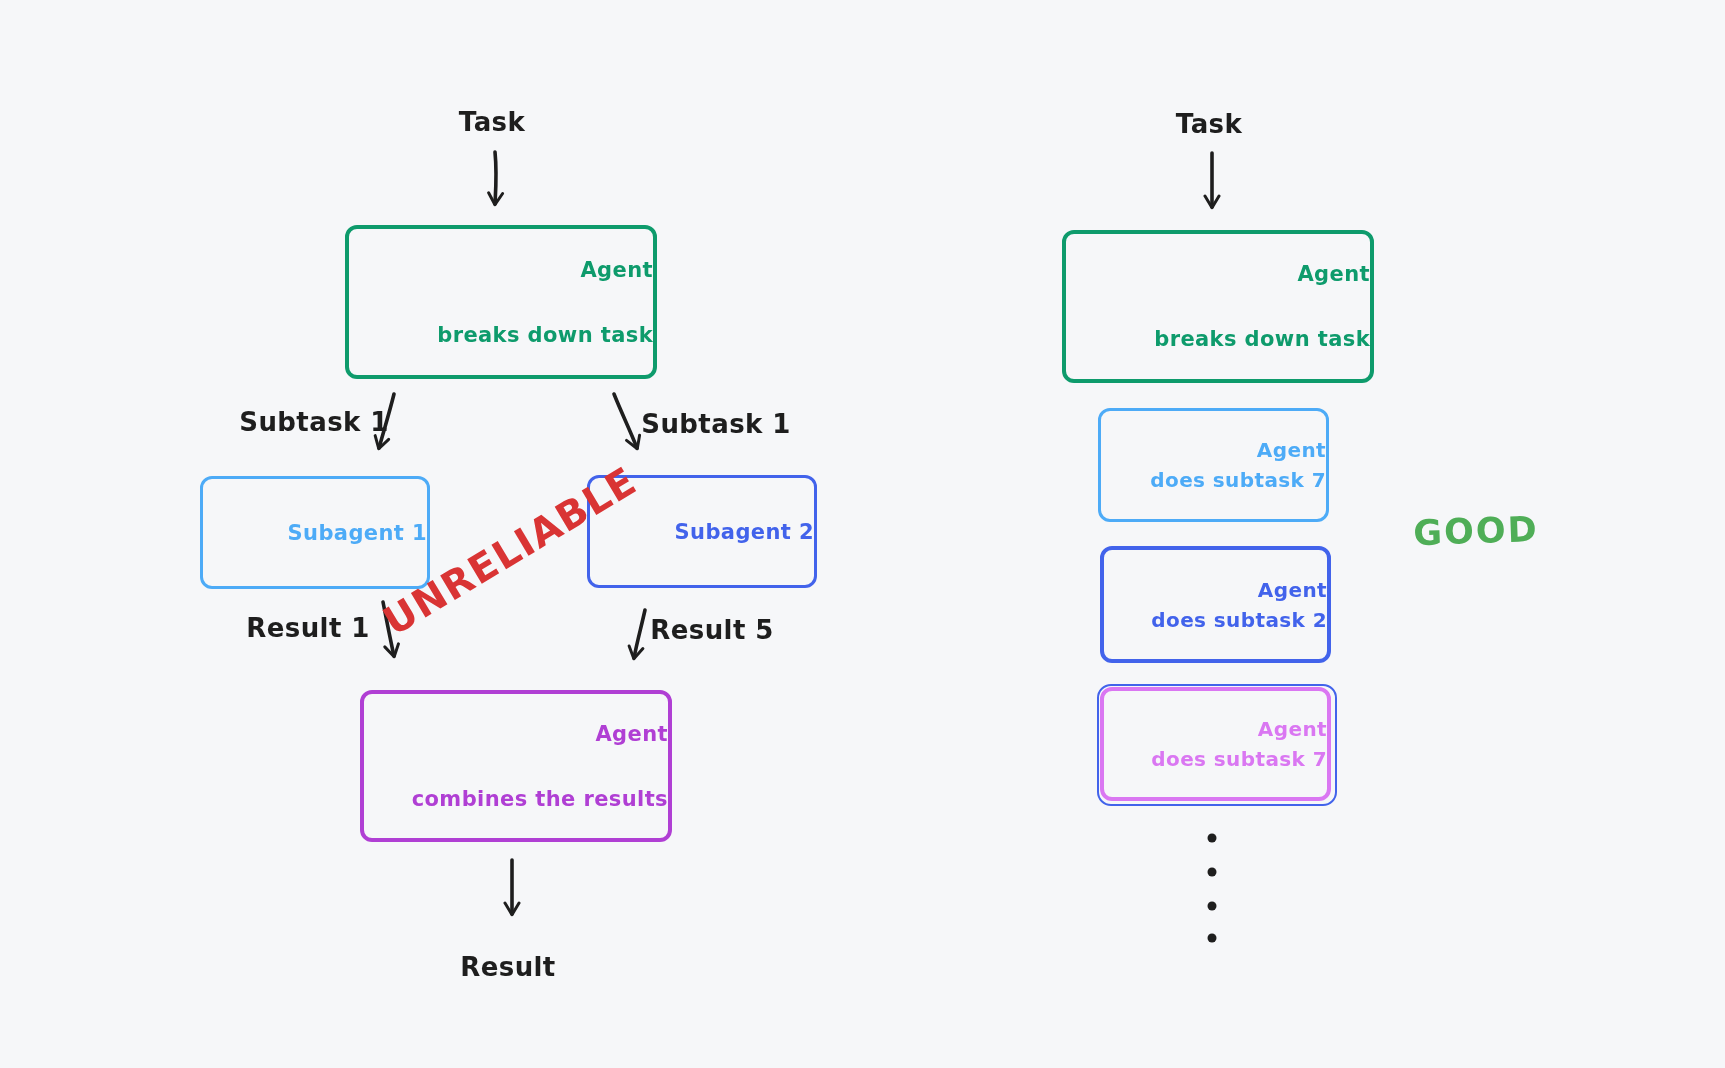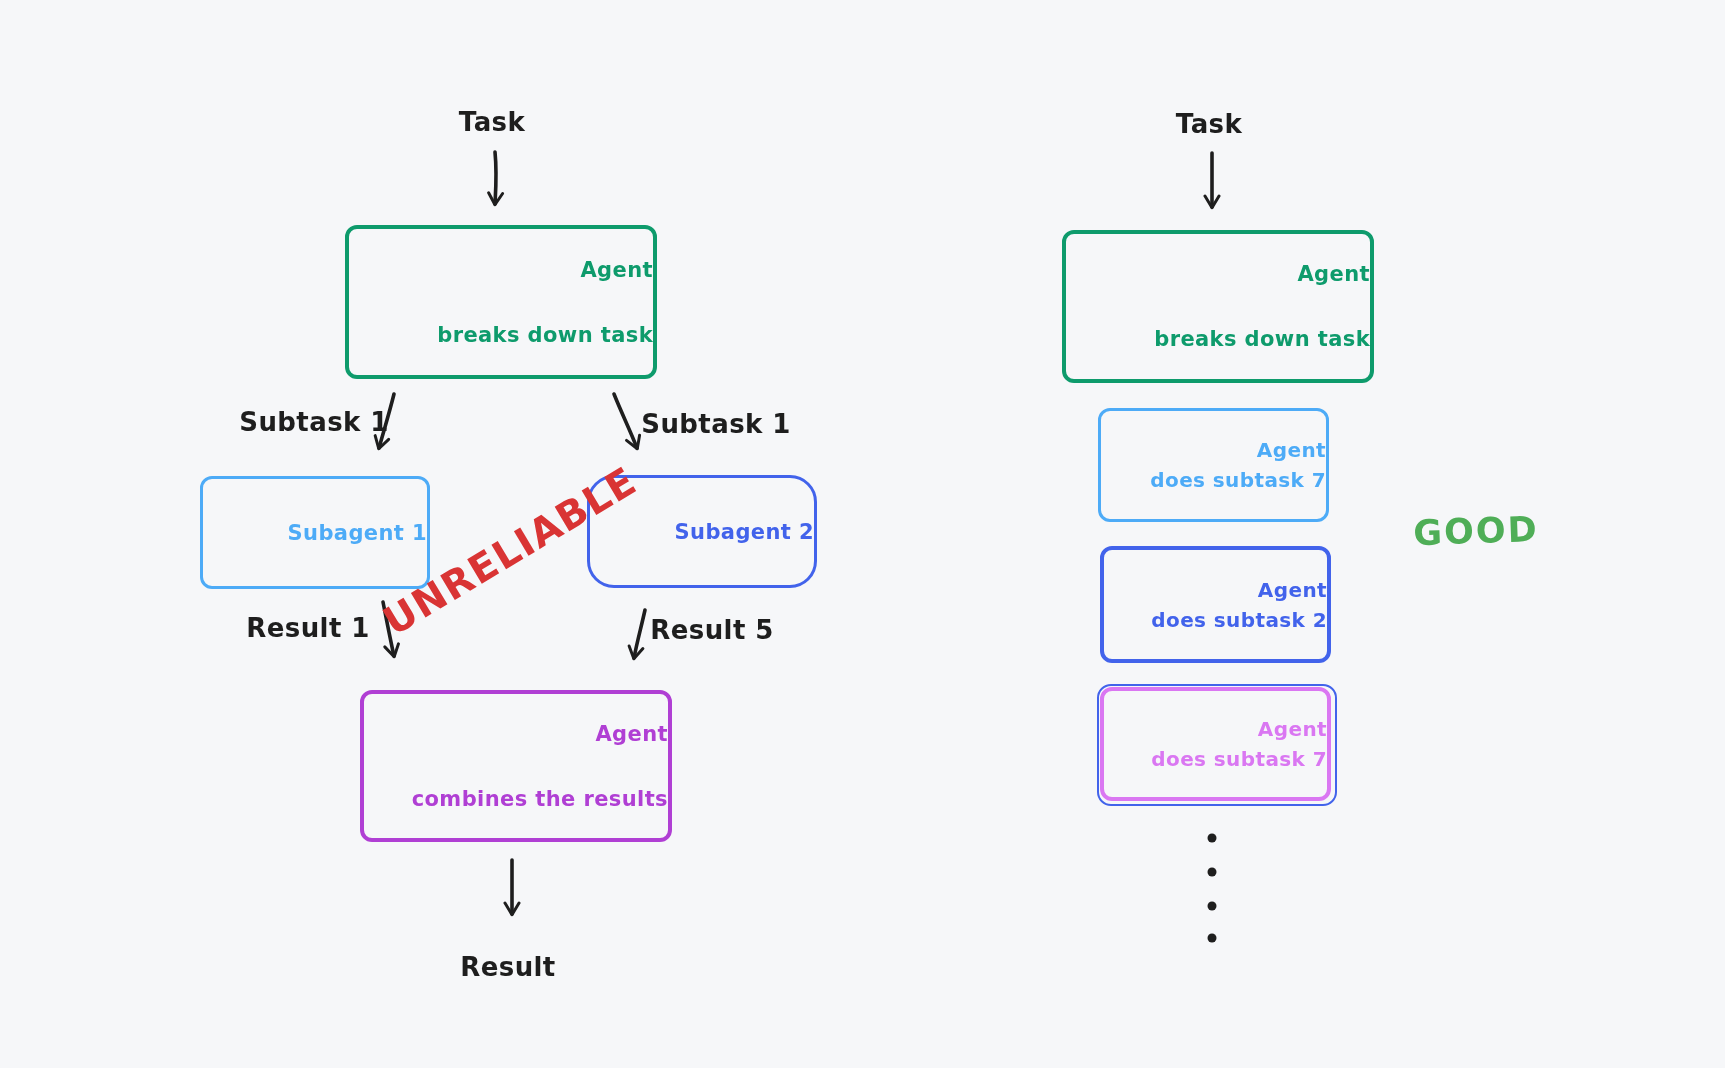--- a/index.html
+++ b/index.html
@@ -112,21 +112,21 @@
     <div>breaks down task</div>
   </div>
 
   <div class="lbl" style="left:314px; top:422px;">Subtask 1</div>
   <div class="lbl" style="left:716px; top:424px;">Subtask 1</div>
 
   <div class="box single skyblue" style="left:200px; top:476px;">
     <div>Subagent 1</div>
   </div>
 
-  <div class="box single royal" style="left:587px; top:475px;border-radius:27px;">
+  <div class="box single royal" style="left:587px; top:475px;">
     <div>Subagent 2</div>
   </div>
 
   <div class="stamp" style="left:510px; top:551px;">UNRELIABLE</div>
 
   <div class="lbl" style="left:308px; top:628px;">Result 1</div>
   <div class="lbl" style="left:712px; top:630px;">Result 5</div>
 
   <div class="box big purple" style="left:360px; top:690px; height:152px;">
     <div>Agent</div>

